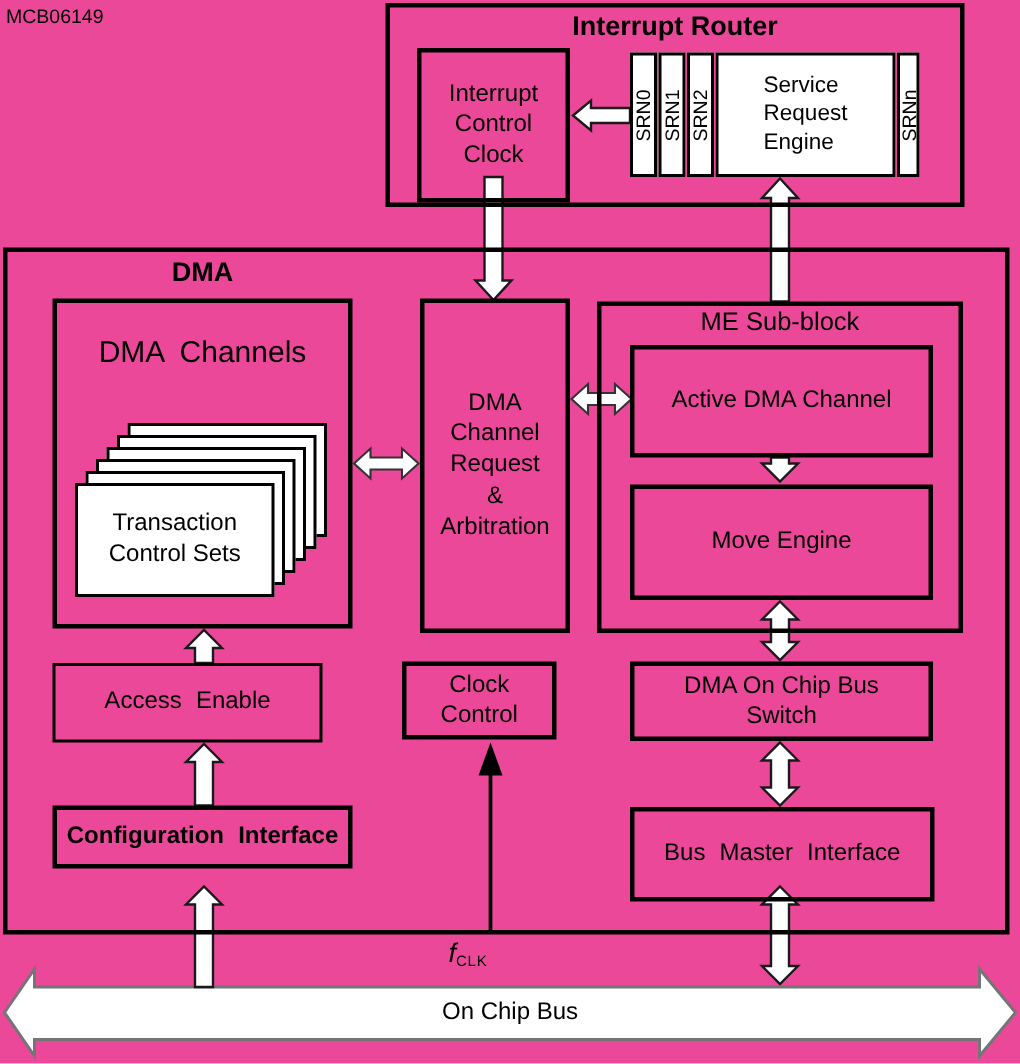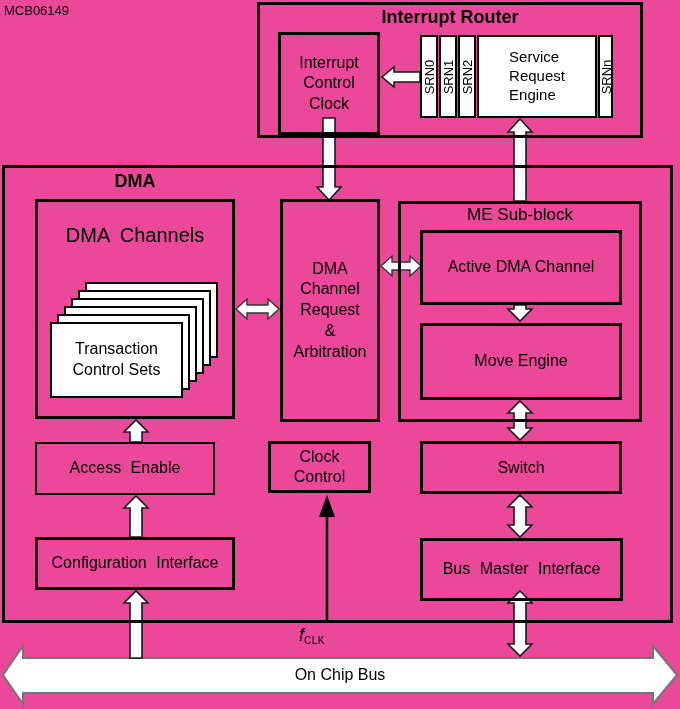--- a/index.html
+++ b/index.html
@@ -150,25 +150,26 @@
       <div>Control</div>
     </div>
   </div>
 
   <div class="box thin ws" style="left:35px; top:442px; width:180px; height:53px;">
     <div>Access Enable</div>
   </div>
 
   <div class="box" style="left:420px; top:441px; width:202px; height:53px;">
     <div class="lines" style="line-height:1.2;">
+      <div>DMA On Chip Bus</div>
       <div>Switch</div>
     </div>
   </div>
 
-  <div class="box ws" style="left:35px; top:537px; width:200px; height:53px;">
+  <div class="box ws" style="left:35px; top:537px; width:200px; height:42px;font-weight:bold;">
     <div>Configuration  Interface</div>
   </div>
 
   <div class="box ws" style="left:420px; top:538px; width:203px; height:63px;">
     <div>Bus Master Interface</div>
   </div>
 
   <div class="fclk">
     <span class="fsym">f</span><span class="fsub">CLK</span>
   </div>

